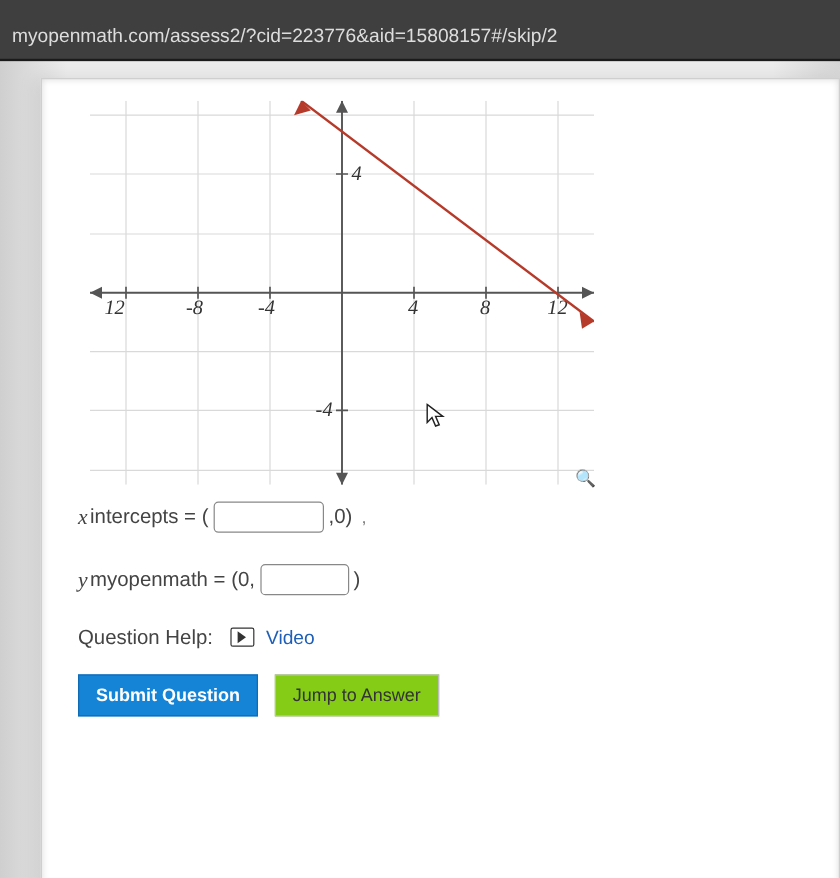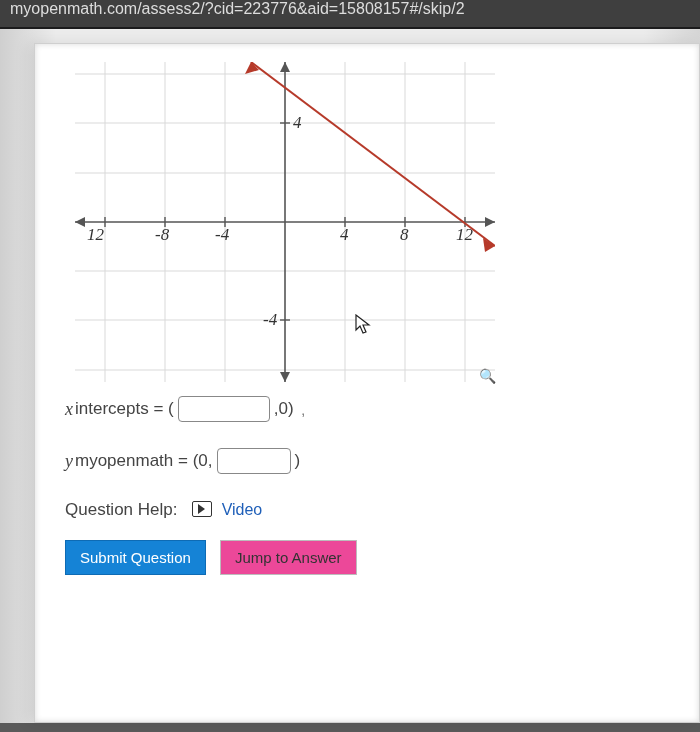--- a/index.html
+++ b/index.html
@@ -1,16 +1,16 @@
 <!DOCTYPE html>
 <html><head>
 <meta charset="utf-8">
 <style>
   html,body{margin:0;padding:0;width:700px;height:732px;font-family:Arial,Helvetica,sans-serif;background:#5a5a5a;overflow:hidden}
-  .addr-bar{background:#3f3f3f;color:#ddd;font-size:16px;padding:0 10px 9px 10px;border-bottom:2px solid #1b1b1c}
+  .addr-bar{background:#3f3f3f;color:#ddd;font-size:16px;padding:22px 10px 9px 10px;border-bottom:2px solid #1b1b1c}
   .page-bg{background:#e4e4e4;background:linear-gradient(90deg,#cfcfcf 0%,#ececec 8%,#ececec 92%,#d5d5d5 100%);padding:14px 0 0 34px;height:694px;box-sizing:border-box}
   .sheet{background:#fff;border:1px solid #cfcfcf;width:666px;height:680px;box-shadow:0 0 6px rgba(0,0,0,.15) inset, -6px 0 14px rgba(0,0,0,.08);padding:18px 0 0 30px;box-sizing:border-box;position:relative}
   
   .graph-wrap{position:relative;width:420px;height:320px;margin-left:10px;margin-bottom:14px}
   .graph-wrap svg{display:block}
   .mag{position:absolute;right:-2px;bottom:-2px;font-size:14px;color:#aaa}
   .cursor{
     position:absolute;left:280px;top:252px;
   }
   .cursor svg{display:block}
@@ -18,22 +18,22 @@
   .qtext{font-size:17px;color:#444;line-height:1.35;max-width:640px;margin:4px 0 26px 0}
   .row{font-size:17px;color:#444;margin:0 0 26px 0;display:flex;align-items:center;gap:2px}
   .mi{font-style:italic;font-family:"Times New Roman",serif;font-size:18px}
   .ibox{display:inline-block;width:90px;height:24px;border:1px solid #888;border-radius:4px;background:#fff;vertical-align:middle;margin:0 2px}
   .ibox.sm{width:72px}
   .help-row{font-size:17px;color:#444;margin:0 0 20px 0}
   .vid-link{color:#1f5fb8;font-size:16px;cursor:pointer;margin-left:6px}
   .vid-icon{display:inline-block;width:18px;height:14px;border:1px solid #333;border-radius:2px;vertical-align:-2px;margin-right:4px;position:relative;background:#fff}
   .vid-icon::after{content:"";position:absolute;left:5px;top:2px;border-left:7px solid #333;border-top:5px solid transparent;border-bottom:5px solid transparent}
   .btn-row{display:flex;gap:14px;align-items:center}
-  .btn{display:inline-block;font-size:15px;padding:8px 14px;border:1px solid #bcbcbc;background:#ec4899;color:#333;cursor:pointer}
-  .btn.primary{background:#1583d6;border-color:#0e6bb4;color:#fff;font-weight:400}
+  .btn{display:inline-block;font-size:15px;padding:8px 14px;border:1px solid #bcbcbc;background:#84cc16;color:#333;cursor:pointer}
+  .btn.primary{background:#1583d6;border-color:#0e6bb4;color:#fff;font-weight:700}
   .tiny-comma{font-size:15px;color:#777;margin-left:6px}
 </style>
 </head>
 <body>
 
 <div class="addr-bar">
   <span>myopenmath.com/assess2/?cid=223776&amp;aid=15808157#/skip/2</span>
 </div>
 
 <div class="page-bg">

